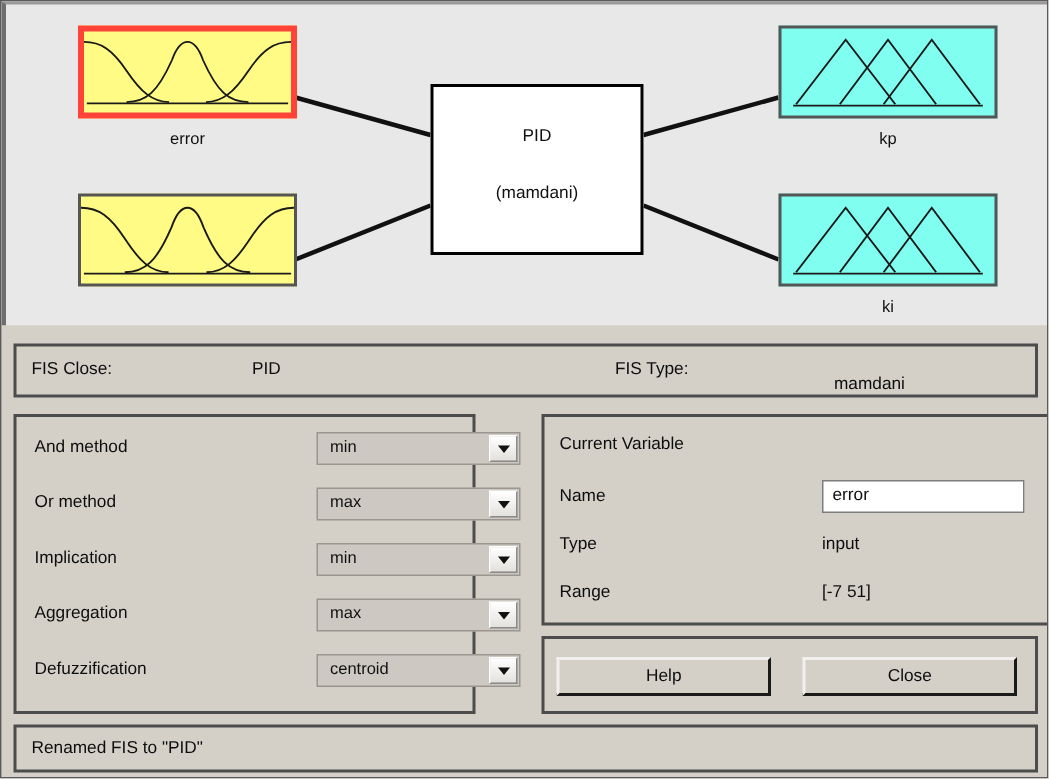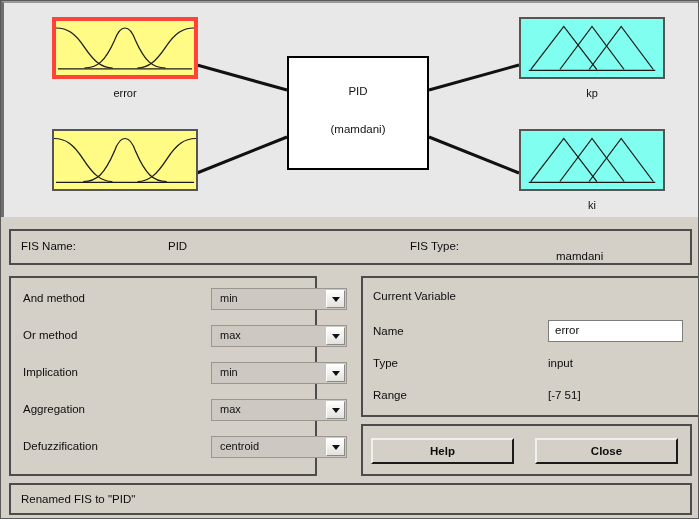--- a/index.html
+++ b/index.html
@@ -103,21 +103,21 @@
   }
   .group {
     position: absolute;
     background: #d4d0c8;
     border: 2px solid #4c4c4c;
     box-sizing: border-box;
   }
   #fis-info { left: 8px; top: 12px; width: 683px; height: 36px; }
   #methods  { left: 8px; top: 59px; width: 308px; height: 200px; }
   #curvar   { left: 360px; top: 59px; width: 365px; height: 141px; }
-  #btnrow   { left: 360px; top: 207px; width: 331px; height: 52px; font-weight: bold; }
+  #btnrow   { left: 360px; top: 207px; width: 331px; height: 52px; }
   #status   { left: 8px; top: 266px; width: 683px; height: 32px; }
 
   .lbl {
     position: absolute;
     font-size: 11.5px;
     color: #0d0d0d;
     white-space: nowrap;
   }
   .val {
     position: absolute;
@@ -255,21 +255,21 @@
         </svg>
       </div>
       <div class="var-label" style="top:70px;">ki</div>
     </div>
 
   </div>
 
   <div id="lower">
 
     <div class="group" id="fis-info">
-      <div class="lbl" style="left:10px; top:9px;">FIS Name:</div>
+      <div class="lbl" style="left:10px; top:9px;">FIS Close:</div>
       <div class="val" style="left:157px; top:9px;">PID</div>
       <div class="lbl" style="left:399px; top:9px;">FIS Type:</div>
       <div class="val" style="left:545px; top:9px;margin-top:10px;">mamdani</div>
     </div>
 
     <div class="group" id="methods">
 
       <div class="lbl" style="left:12px; top:14px;">And method</div>
       <div class="dropdown" style="left:200px; top:10px;">
         <span class="dd-text">min</span>

